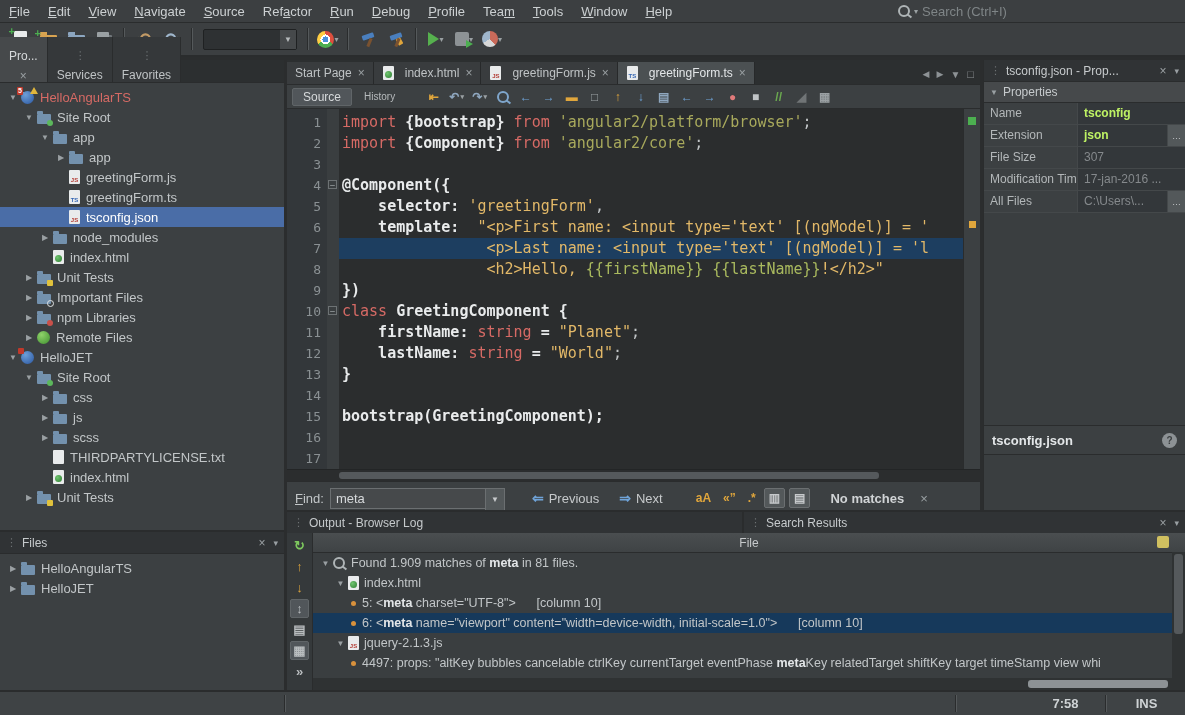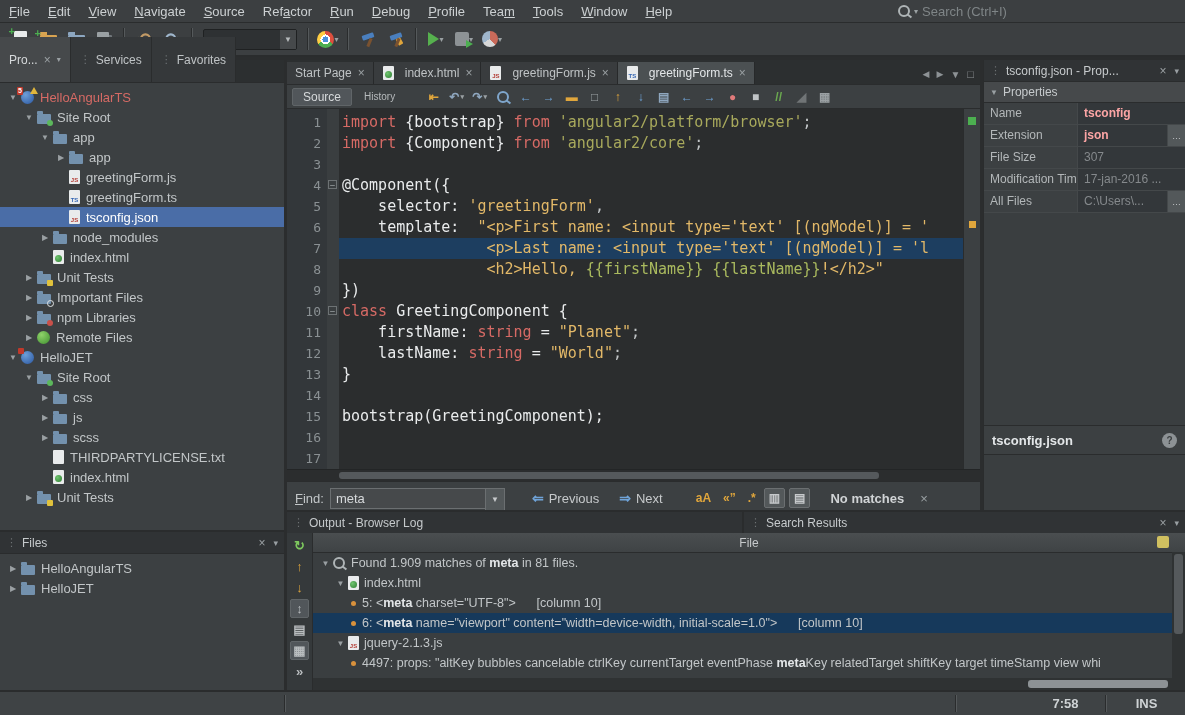--- a/index.html
+++ b/index.html
@@ -50,21 +50,21 @@
   
   .win-header{height:21px;background:#303335;border-bottom:1px solid #2a2c2d;display:flex;align-items:center;
               padding:0 6px;font-size:12px;color:#c6cacc;gap:6px;}
   .grip{color:#6d7274;font-size:11px;letter-spacing:-1px;}
   .win-btns{margin-left:auto;display:flex;gap:8px;color:#9aa0a3;font-size:12px;align-items:center;}
   .win-btns span{cursor:default;}
   
   #left{left:0;top:60px;width:284px;height:630px;background:#3c4042;}
   #proj-tabs{height:22px;background:#2c2f30;display:flex;align-items:flex-end;border-bottom:1px solid #2a2c2d;}
   .ptab{height:21px;display:flex;align-items:center;gap:6px;padding:12px 9px;font-size:12px;color:#bfc3c5;background:#35383a;
-        border-right:1px solid #2a2c2d;}
+        border-right:1px solid #2a2c2d;flex-direction:column;}
   .ptab.active{background:#46494b;color:#d6d9db;}
   .ptab .x{color:#9aa0a3;font-size:12px;}
   #proj-tree{padding-top:4px;height:444px;overflow:hidden;}
   .trow{height:20px;display:flex;align-items:center;font-size:13px;white-space:nowrap;}
   .trow .exp{width:14px;text-align:center;color:#9aa0a3;font-size:8px;flex:none;}
   .trow .lbl{margin-left:1px;}
   .trow.selected{background:#4a6da7;} .trow.selected .lbl{color:#fff;}
   .lbl.red{color:#d66a65;}
   #files-panel{position:absolute;top:470px;left:0;width:284px;height:160px;background:#3c4042;border-top:2px solid #2a2c2d;}
   #files-list{padding-top:4px;}
@@ -109,21 +109,21 @@
   #code{height:360px;background:linear-gradient(to right,#33373a 0 40px,#3a3e40 40px 52px,#2b2d2e 52px);
         position:relative;padding-top:3px;box-sizing:border-box;overflow:hidden;}
   .cline{height:21px;display:flex;font:15px "DejaVu Sans Mono",monospace;line-height:21px;white-space:pre;}
   .cline .num{width:40px;text-align:right;padding-right:6px;color:#8a9093;font-size:13px;flex:none;box-sizing:border-box;}
   .cline .fold{width:12px;flex:none;position:relative;}
   .fold.box::before{content:"−";position:absolute;top:5px;left:1px;width:9px;height:9px;line-height:9px;text-align:center;
                     font-size:9px;color:#9aa0a3;border:1px solid #6d7274;background:#3a3e40;box-sizing:border-box;}
   .cline .ct{flex:1;overflow:hidden;padding-left:3px;}
   .cline.hl .ct{background:#1d3e60;}
   .tk-k{color:#d66a65;} .tk-s{color:#a8a95c;} .tk-g{color:#e2b868;} .tk-n{color:#a9b95e;}
-  .tk-w{color:#e9ebec;font-weight:normal;} .tk-p{color:#c2c6c8;}
+  .tk-w{color:#e9ebec;font-weight:bold;} .tk-p{color:#c2c6c8;}
   #ann{position:absolute;right:0;top:0;bottom:0;width:16px;background:#3c4042;border-left:1px solid #2a2c2d;}
   .ann-green{position:absolute;top:8px;left:4px;width:8px;height:8px;background:#4caf50;}
   .ann-orange{position:absolute;top:112px;left:5px;width:7px;height:7px;background:#e0a63c;}
   #ed-hscroll{height:11px;background:#2b2d2e;border-top:1px solid #232526;position:relative;}
   #ed-hscroll .thumb{position:absolute;left:52px;top:2px;width:540px;height:7px;background:#55595c;border-radius:3px;}
   
   #findbar{height:32px;background:#3c4042;border-top:1px solid #2a2c2d;display:flex;align-items:center;
            padding:0 8px;gap:6px;font-size:13px;}
   #find-field{width:150px;height:19px;background:#46494b;border:1px solid #6b6f71;color:#d6d9db;
               font-size:13px;display:flex;align-items:center;padding-left:5px;position:relative;}
@@ -136,21 +136,21 @@
   #find-status{font-weight:bold;color:#d0d3d5;margin-left:14px;}
   #find-close{color:#9aa0a3;margin-left:10px;font-size:13px;}
   
   #right{left:983px;top:60px;width:202px;height:450px;background:#3a3e40;border-left:1px solid #2a2c2d;box-sizing:border-box;}
   #prop-section{height:20px;background:#46494b;border-bottom:1px solid #2a2c2d;display:flex;align-items:center;
                 padding:0 6px;gap:5px;font-size:12px;color:#c6cacc;}
   .prow{height:21px;display:flex;border-bottom:1px solid #44484a;font-size:12px;}
   .prow .pl{width:94px;padding:3px 0 0 6px;color:#b3b7b9;background:#3c4042;border-right:1px solid #44484a;
             box-sizing:border-box;white-space:nowrap;overflow:hidden;}
   .prow .pv{flex:1;padding:3px 0 0 6px;background:#33373a;white-space:nowrap;overflow:hidden;box-sizing:border-box;}
-  .pv.bold{color:#fca5a5;font-weight:bold;} .pv.dim{color:#85898c;}
+  .pv.bold{color:#bef264;font-weight:bold;} .pv.dim{color:#85898c;}
   .pmore{width:17px;background:#53585a;border-left:1px solid #44484a;color:#c6c9cb;font-size:9px;
          display:flex;align-items:center;justify-content:center;flex:none;}
   #prop-footer{position:absolute;left:983px;top:425px;width:202px;height:30px;background:#3c4042;
                border-top:1px solid #2a2c2d;border-bottom:1px solid #2a2c2d;display:flex;align-items:center;
                padding:0 8px;box-sizing:border-box;font-size:13px;font-weight:bold;color:#e3e6e8;border-left:1px solid #2a2c2d;}
   #prop-help{margin-left:auto;width:15px;height:15px;border-radius:50%;background:#8d9295;color:#3c4042;
              font:bold 10px "Liberation Sans",sans-serif;display:flex;align-items:center;justify-content:center;}
   
   #bottom{left:287px;top:510px;width:898px;height:180px;background:#3a3e40;border-top:2px solid #2a2c2d;box-sizing:border-box;}
   #bottom-headers{height:21px;display:flex;}

